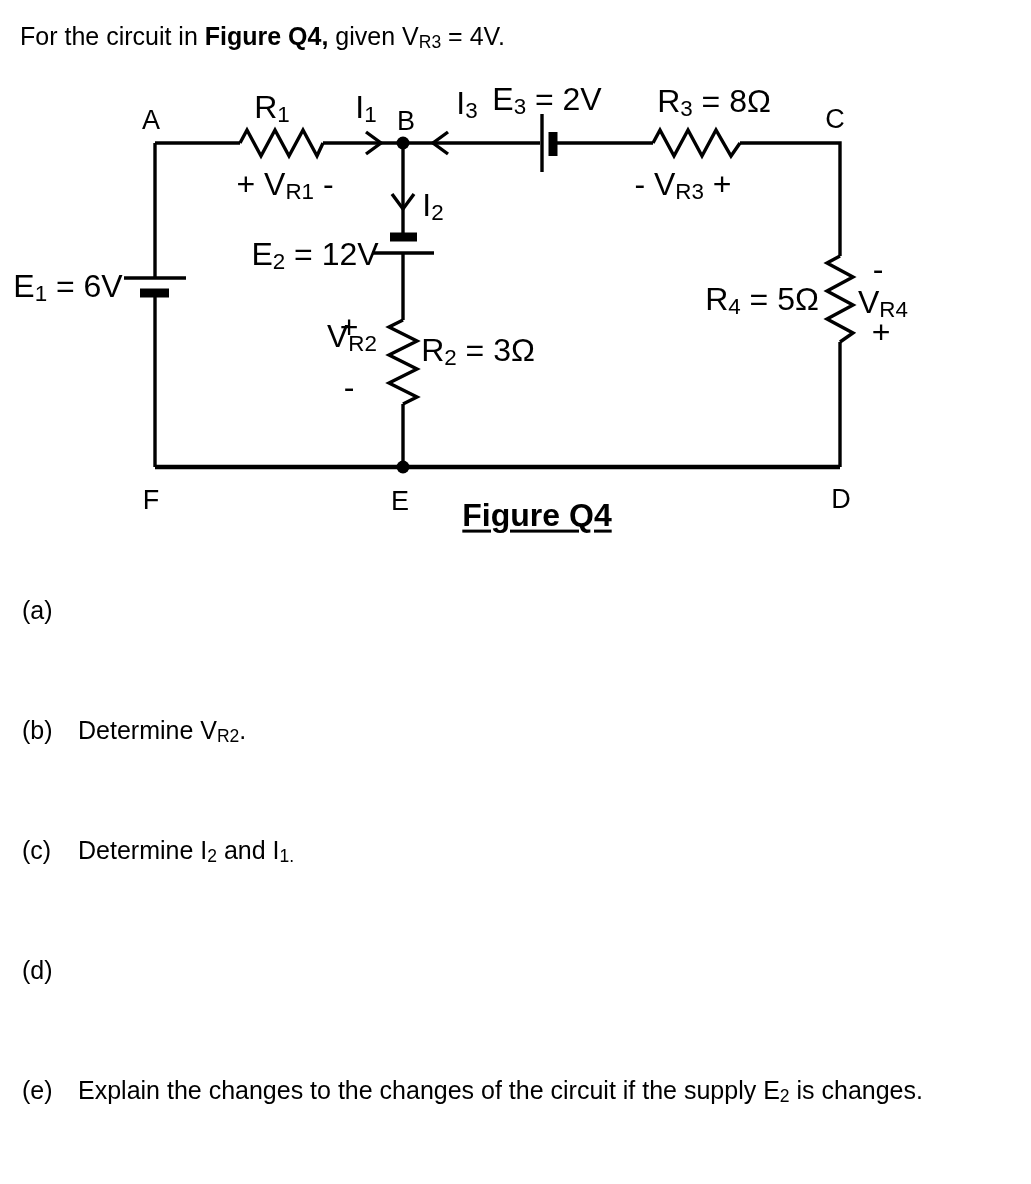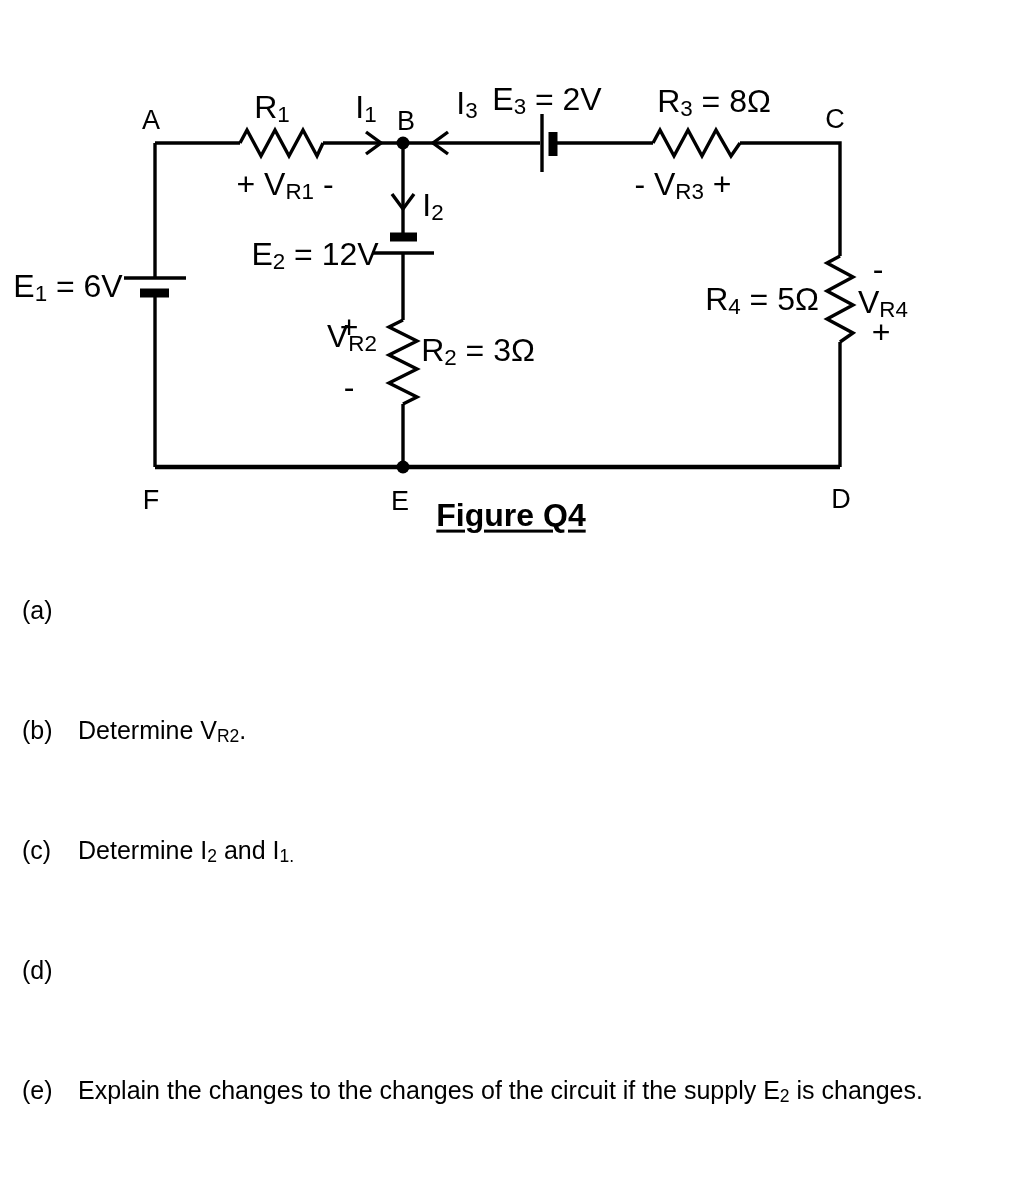--- a/index.html
+++ b/index.html
@@ -7,36 +7,37 @@
   .page {
     position:relative; width:1031px; height:1184px; background:#fff;
     font-family:"Liberation Sans", sans-serif; color:#000; overflow:hidden;
   }
   .title { position:absolute; left:20px; top:22px; font-size:25px; white-space:nowrap; }
   .lbl {
     position:absolute; transform:translate(-50%,-50%);
     white-space:nowrap; font-size:32px; line-height:1.15;
   }
   .node { font-size:27px; }
-  .caption { font-weight:bold; text-decoration:underline; text-underline-offset:4px; }
+  .caption { font-weight:bold; text-decoration:underline; text-underline-offset:4px;margin-left:26px; }
   sub { font-size:0.7em; vertical-align:baseline; position:relative; top:0.16em; line-height:0; }
   .b { font-weight:bold; }
   .q { position:absolute; left:22px; font-size:25px; display:flex; white-space:nowrap; }
   .qid { width:56px; flex:none; }
   svg.schematic { position:absolute; left:0; top:0; }
   .wire  { stroke:#000; stroke-width:3.4; fill:none; stroke-linecap:butt; }
   .wireB { stroke:#000; stroke-width:4.4; fill:none; }
   .thick { stroke:#000; stroke-width:9;   fill:none; }
   .dot   { fill:#000; stroke:none; }
 </style>
 </head>
 <body>
 
 <div class="page">
 
+  <div class="title"><span>For the circuit in </span><span class="b">Figure Q4,</span><span> given V</span><sub>R3</sub><span> = 4V.</span></div>
 
   <svg class="schematic" width="1031" height="560" viewBox="0 0 1031 560">
     <g>
       <path class="wire" d="M155,143 H240"></path>
       <path class="wire" d="M323,143 H403"></path>
       <path class="wire" d="M403,143 H540"></path>
       <path class="wire" d="M557,143 H653"></path>
       <path class="wire" d="M740,143 H840 V256"></path>
       <path class="wire" d="M840,342 V467"></path>
       <path class="wireB" d="M155,467 H840"></path>

